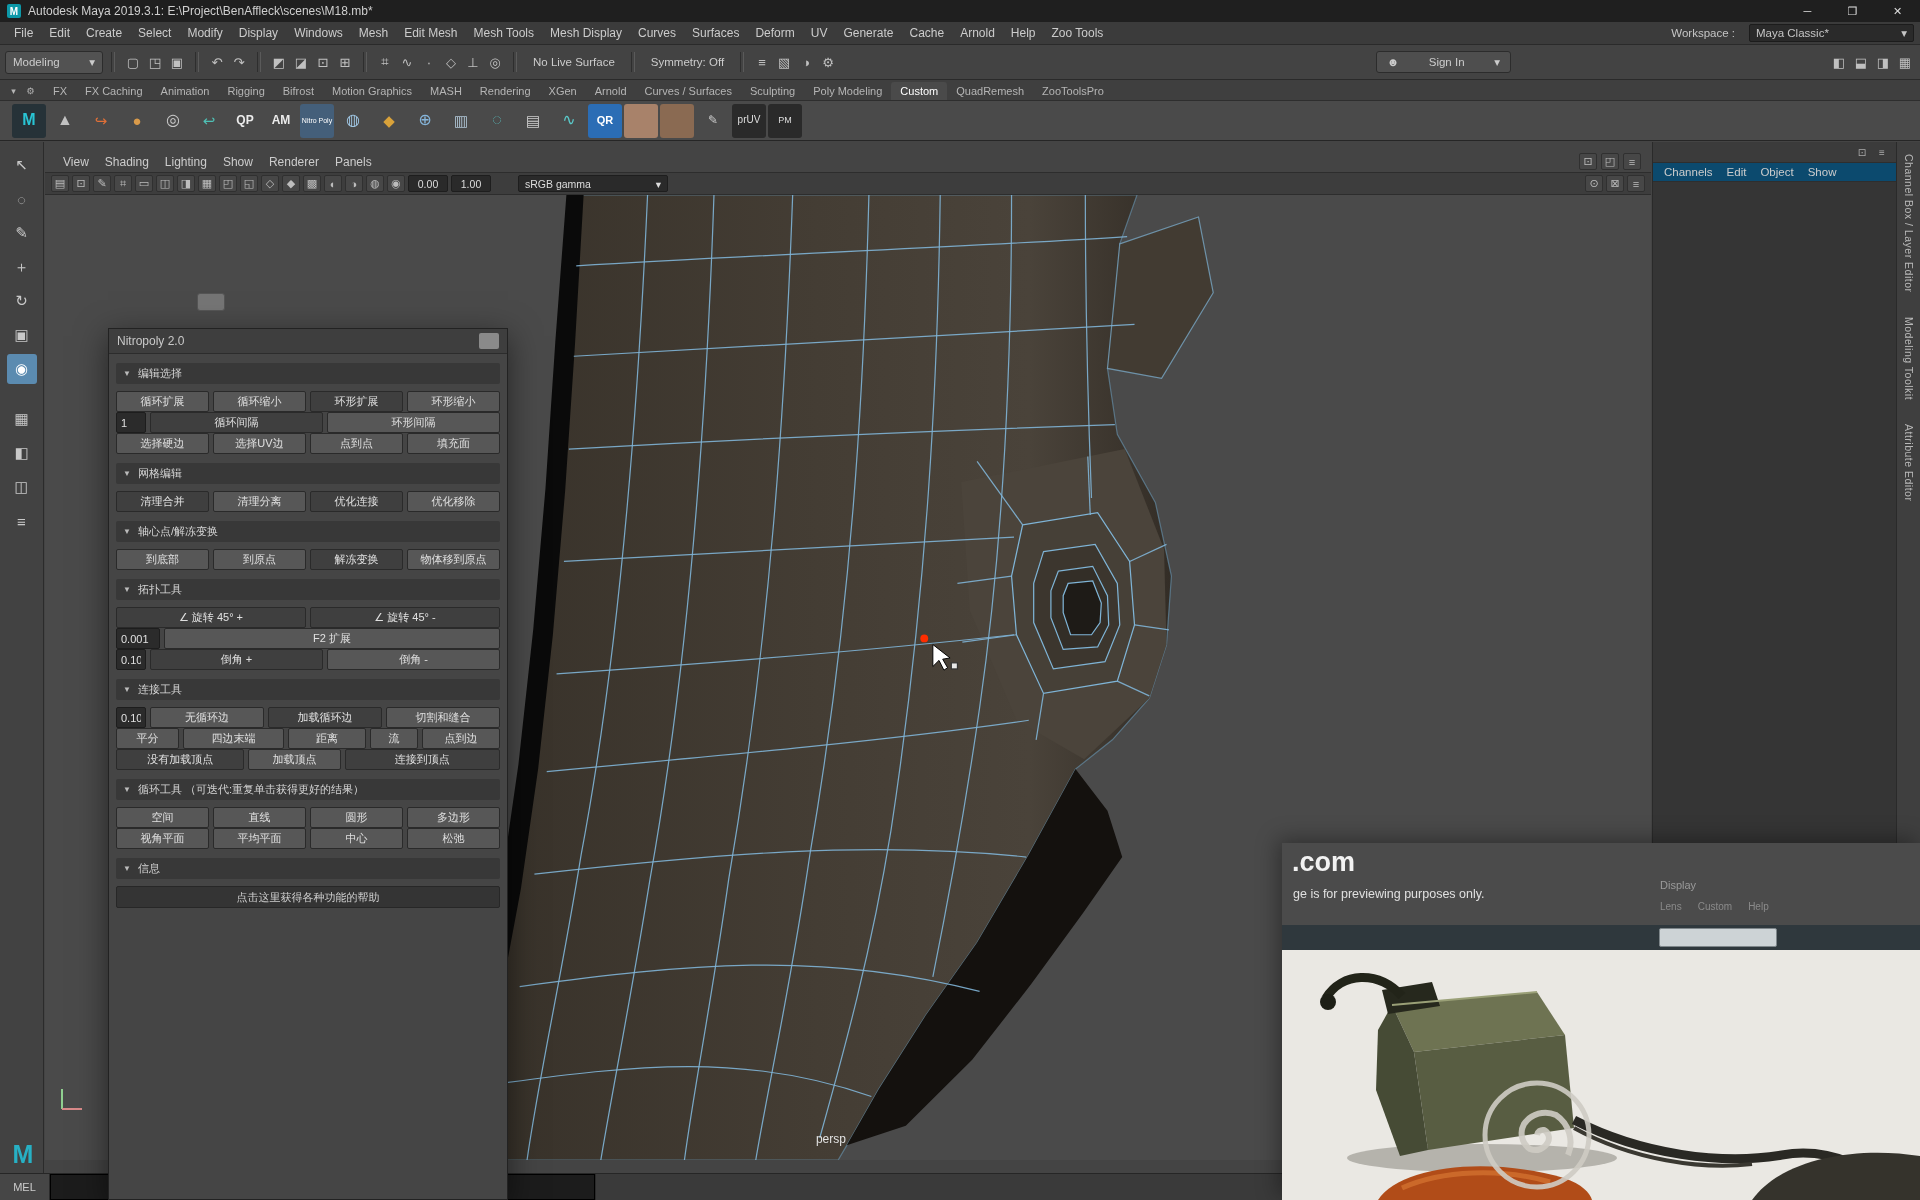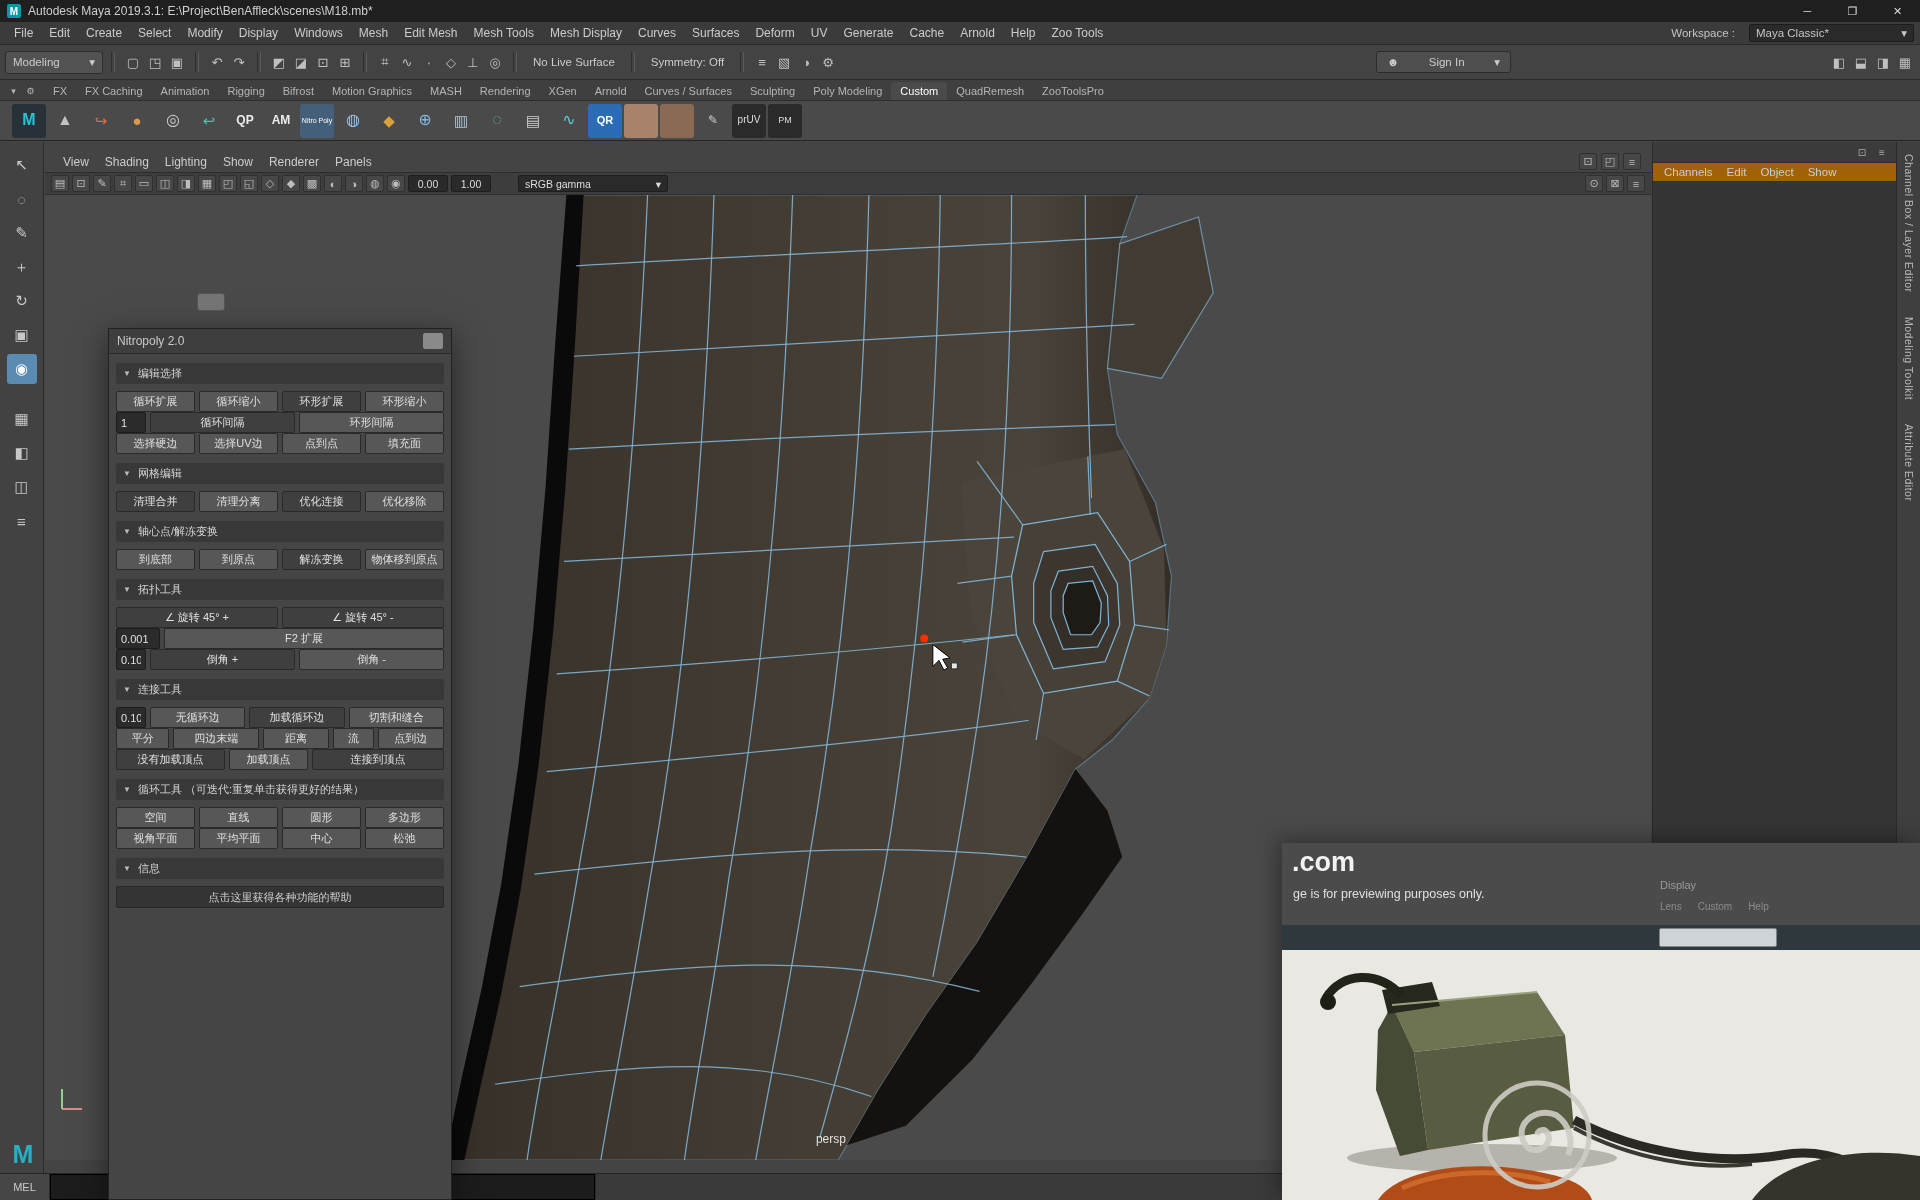--- a/index.html
+++ b/index.html
@@ -57,34 +57,34 @@
   .viewport { position:relative; flex:1; background:#4a4a4a; overflow:hidden; }
   .vp-svg { position:absolute; inset:0; width:100%; height:100%; display:block; }
   .persp-label { position:absolute; left:48%; bottom:14px; font-size:12px; color:#e2e2e2; }
   .float-handle { position:absolute; left:152px; top:98px; width:28px; height:18px; background:#757575; border:1px solid #555; border-radius:3px; }
   .axis-gizmo { position:absolute; left:10px; bottom:40px; }
 
   
   .right-panel { position:absolute; left:1652px; top:142px; width:244px; bottom:27px; background:#3b3b3b; border-left:1px solid #2a2a2a; display:flex; flex-direction:column; z-index:5; }
   .rp-corner { height:20px; display:flex; justify-content:flex-end; gap:4px; padding:2px 6px; }
   .rp-corner .sl-icon { width:16px; height:16px; font-size:10px; display:flex; align-items:center; justify-content:center; color:#aaa; }
-  .rp-menus { height:20px; background:#a16207; display:flex; align-items:center; font-size:11.5px; padding:0 4px; border-top:1px solid #2e2e2e; border-bottom:1px solid #2e2e2e; }
+  .rp-menus { height:20px; background:#0c4a6e; display:flex; align-items:center; font-size:11.5px; padding:0 4px; border-top:1px solid #2e2e2e; border-bottom:1px solid #2e2e2e; }
   .rp-menus .menu-item { padding:0 7px; }
   .rp-body { flex:1; background:#353535; }
   .side-tabs { position:absolute; left:1896px; top:142px; width:24px; bottom:27px; background:#3f3f3f; border-left:1px solid #2a2a2a; display:flex; flex-direction:column; align-items:center; padding-top:12px; gap:24px; z-index:5; }
   .side-tab { writing-mode:vertical-rl; font-size:10.5px; color:#b8b8b8; letter-spacing:.5px; white-space:nowrap; }
 
   
   .cmdline { position:absolute; left:0; right:0; bottom:0; height:27px; background:#3c3c3c; display:flex; align-items:stretch; border-top:1px solid #262626; z-index:10; }
   .mel-label { width:50px; display:flex; align-items:center; justify-content:center; font-size:11px; background:#464646; border-right:1px solid #2a2a2a; }
   .cmd-input { width:545px; background:#1c1c1c; border:1px solid #000; color:#ddd; font-family:"Liberation Mono","DejaVu Sans Mono",monospace; font-size:11px; padding:0 6px; }
   .cmd-output { flex:1; background:#3a3a3a; border-left:1px solid #2a2a2a; }
 
   
-  .nitropoly { position:absolute; left:108px; top:328px; width:344px; height:872px; background:#454545; border:1px solid #222; box-shadow:0 8px 30px rgba(0,0,0,.5); z-index:50; display:flex; flex-direction:column; }
+  .nitropoly { position:absolute; left:108px; top:328px; width:400px; height:872px; background:#454545; border:1px solid #222; box-shadow:0 8px 30px rgba(0,0,0,.5); z-index:50; display:flex; flex-direction:column; }
   .np-title { height:25px; background:#3e3e3e; border-bottom:1px solid #2c2c2c; display:flex; align-items:center; padding:0 8px; font-size:12px; color:#c9c9c9; flex:none; }
   .np-close { margin-left:auto; width:20px; height:16px; background:#8a8a8a; border-radius:2px; }
   .np-body { padding:7px; overflow:hidden; flex:1; }
   .np-sec { height:21px; background:#383838; border-radius:2px; display:flex; align-items:center; gap:7px; padding:0 7px; font-size:11px; color:#d5d5d5; margin:9px 0 7px; }
   .np-sec.first { margin-top:2px; }
   .np-sec .tri { font-size:8px; color:#bbb; }
   .np-row { display:flex; gap:4px; }
   .np-btns { display:flex; gap:4px; flex:1; }
   .np-btn { flex:1; height:21px; background:#575757; border:1px solid #2a2a2a; border-radius:2px; color:#e0e0e0; font-size:11px; display:flex; align-items:center; justify-content:center; white-space:nowrap; overflow:hidden; }
   .np-btn.dark { background:#3f3f3f; }

